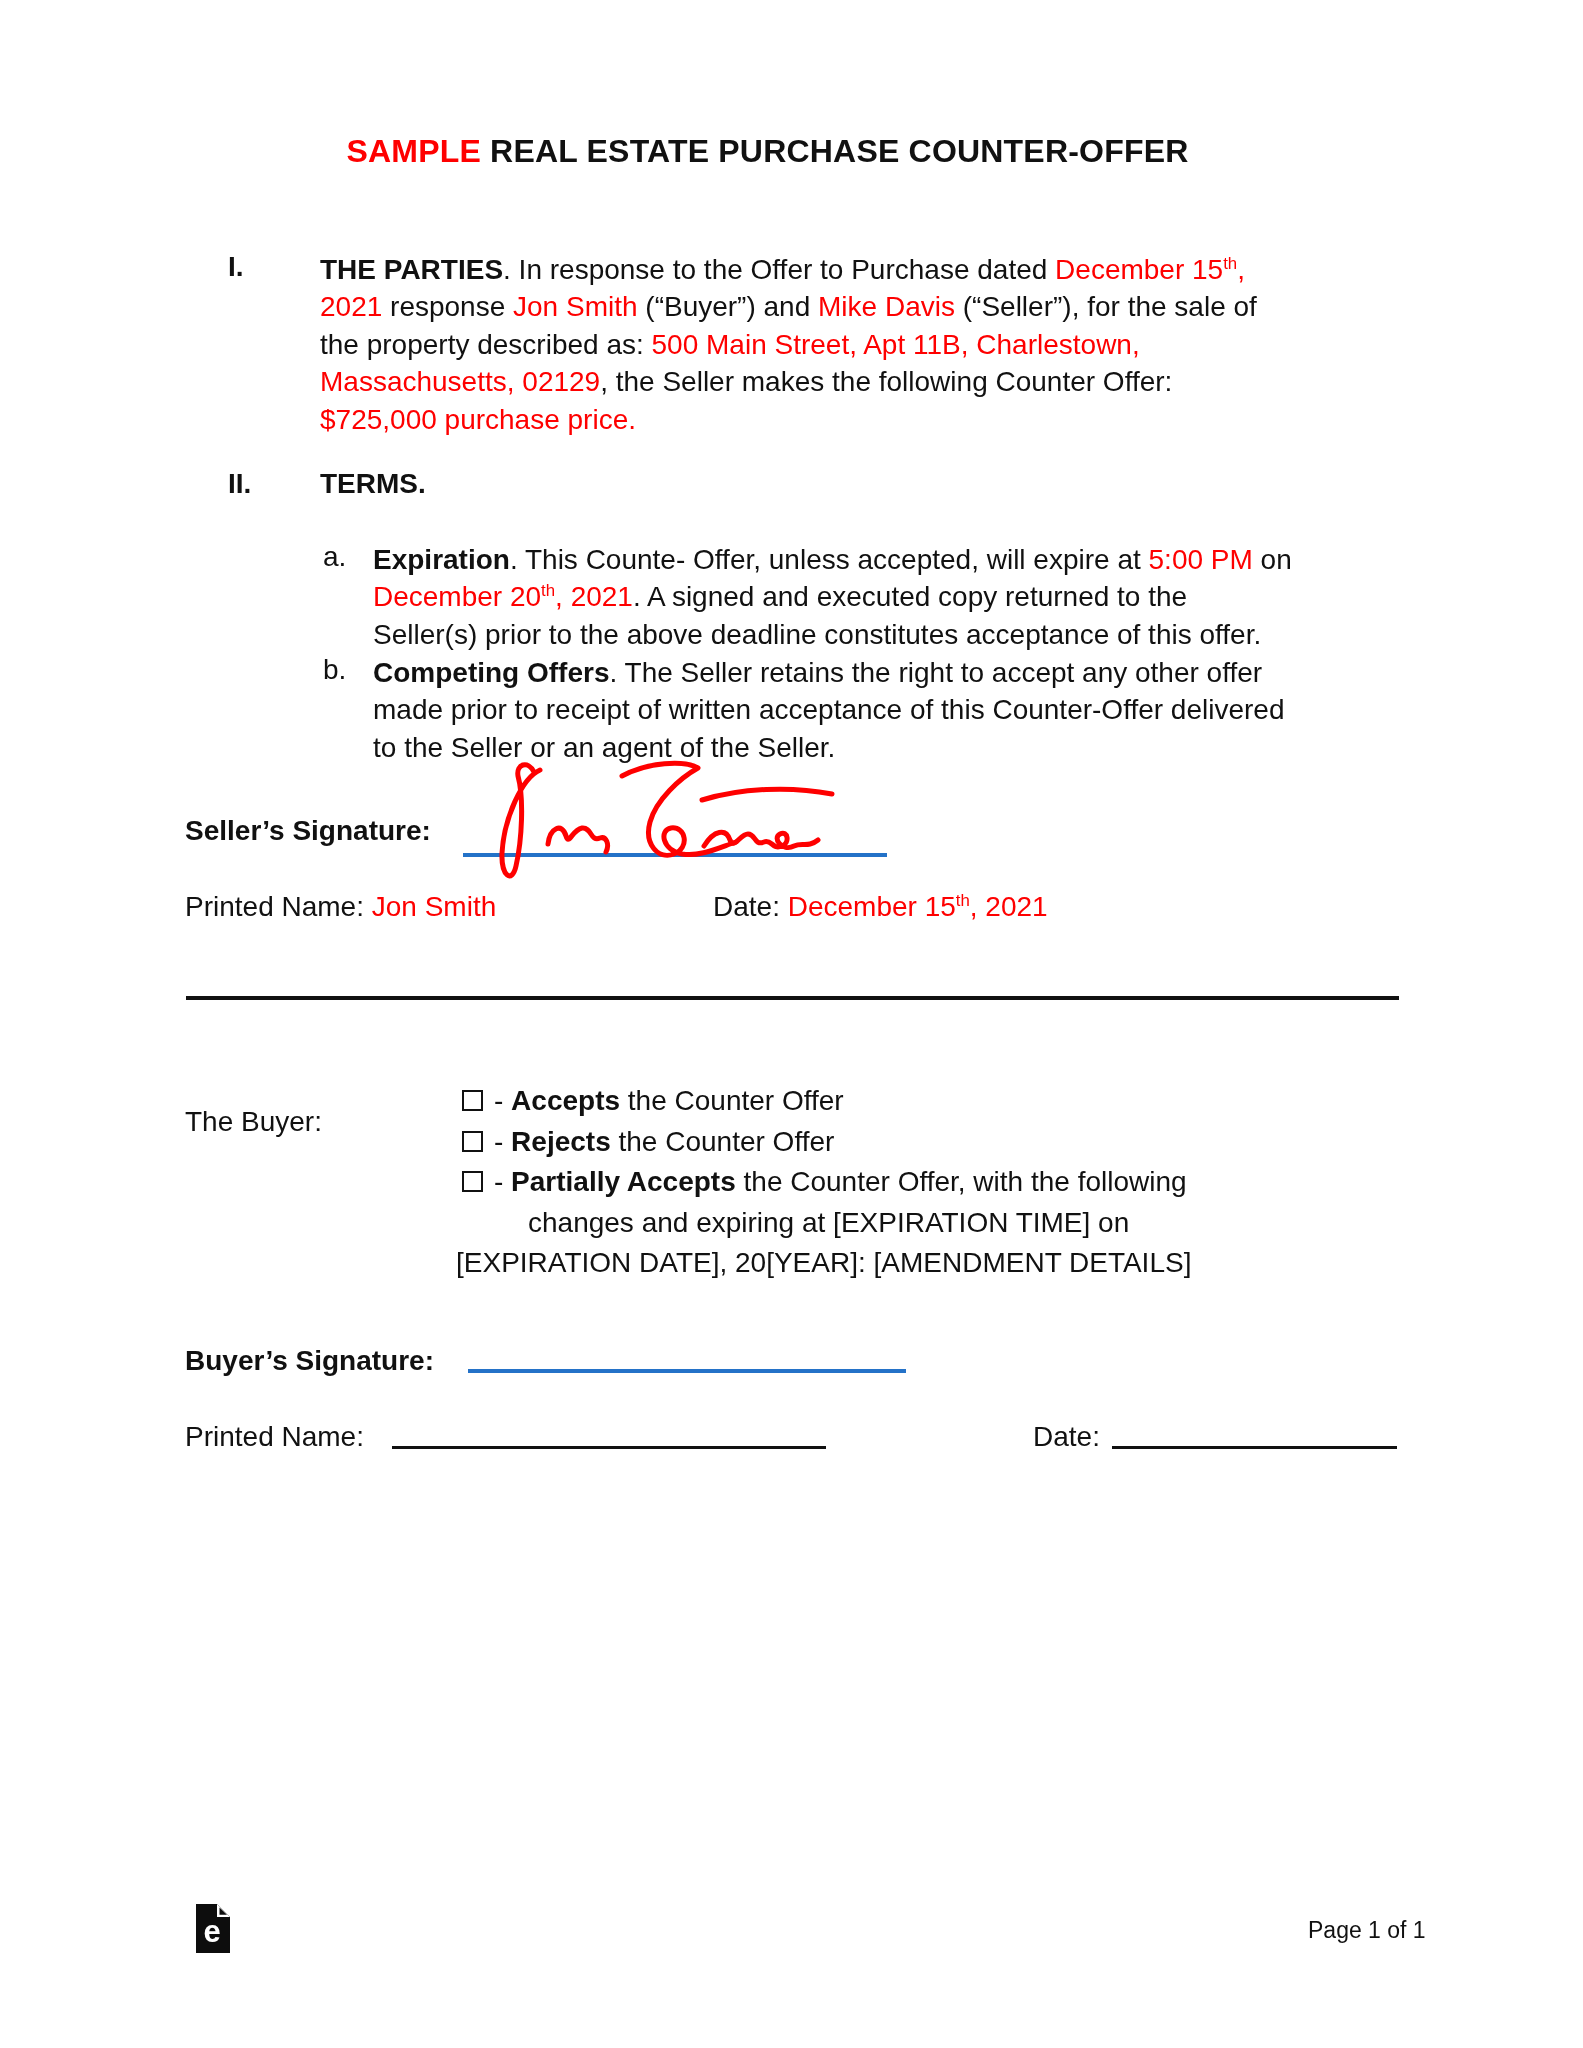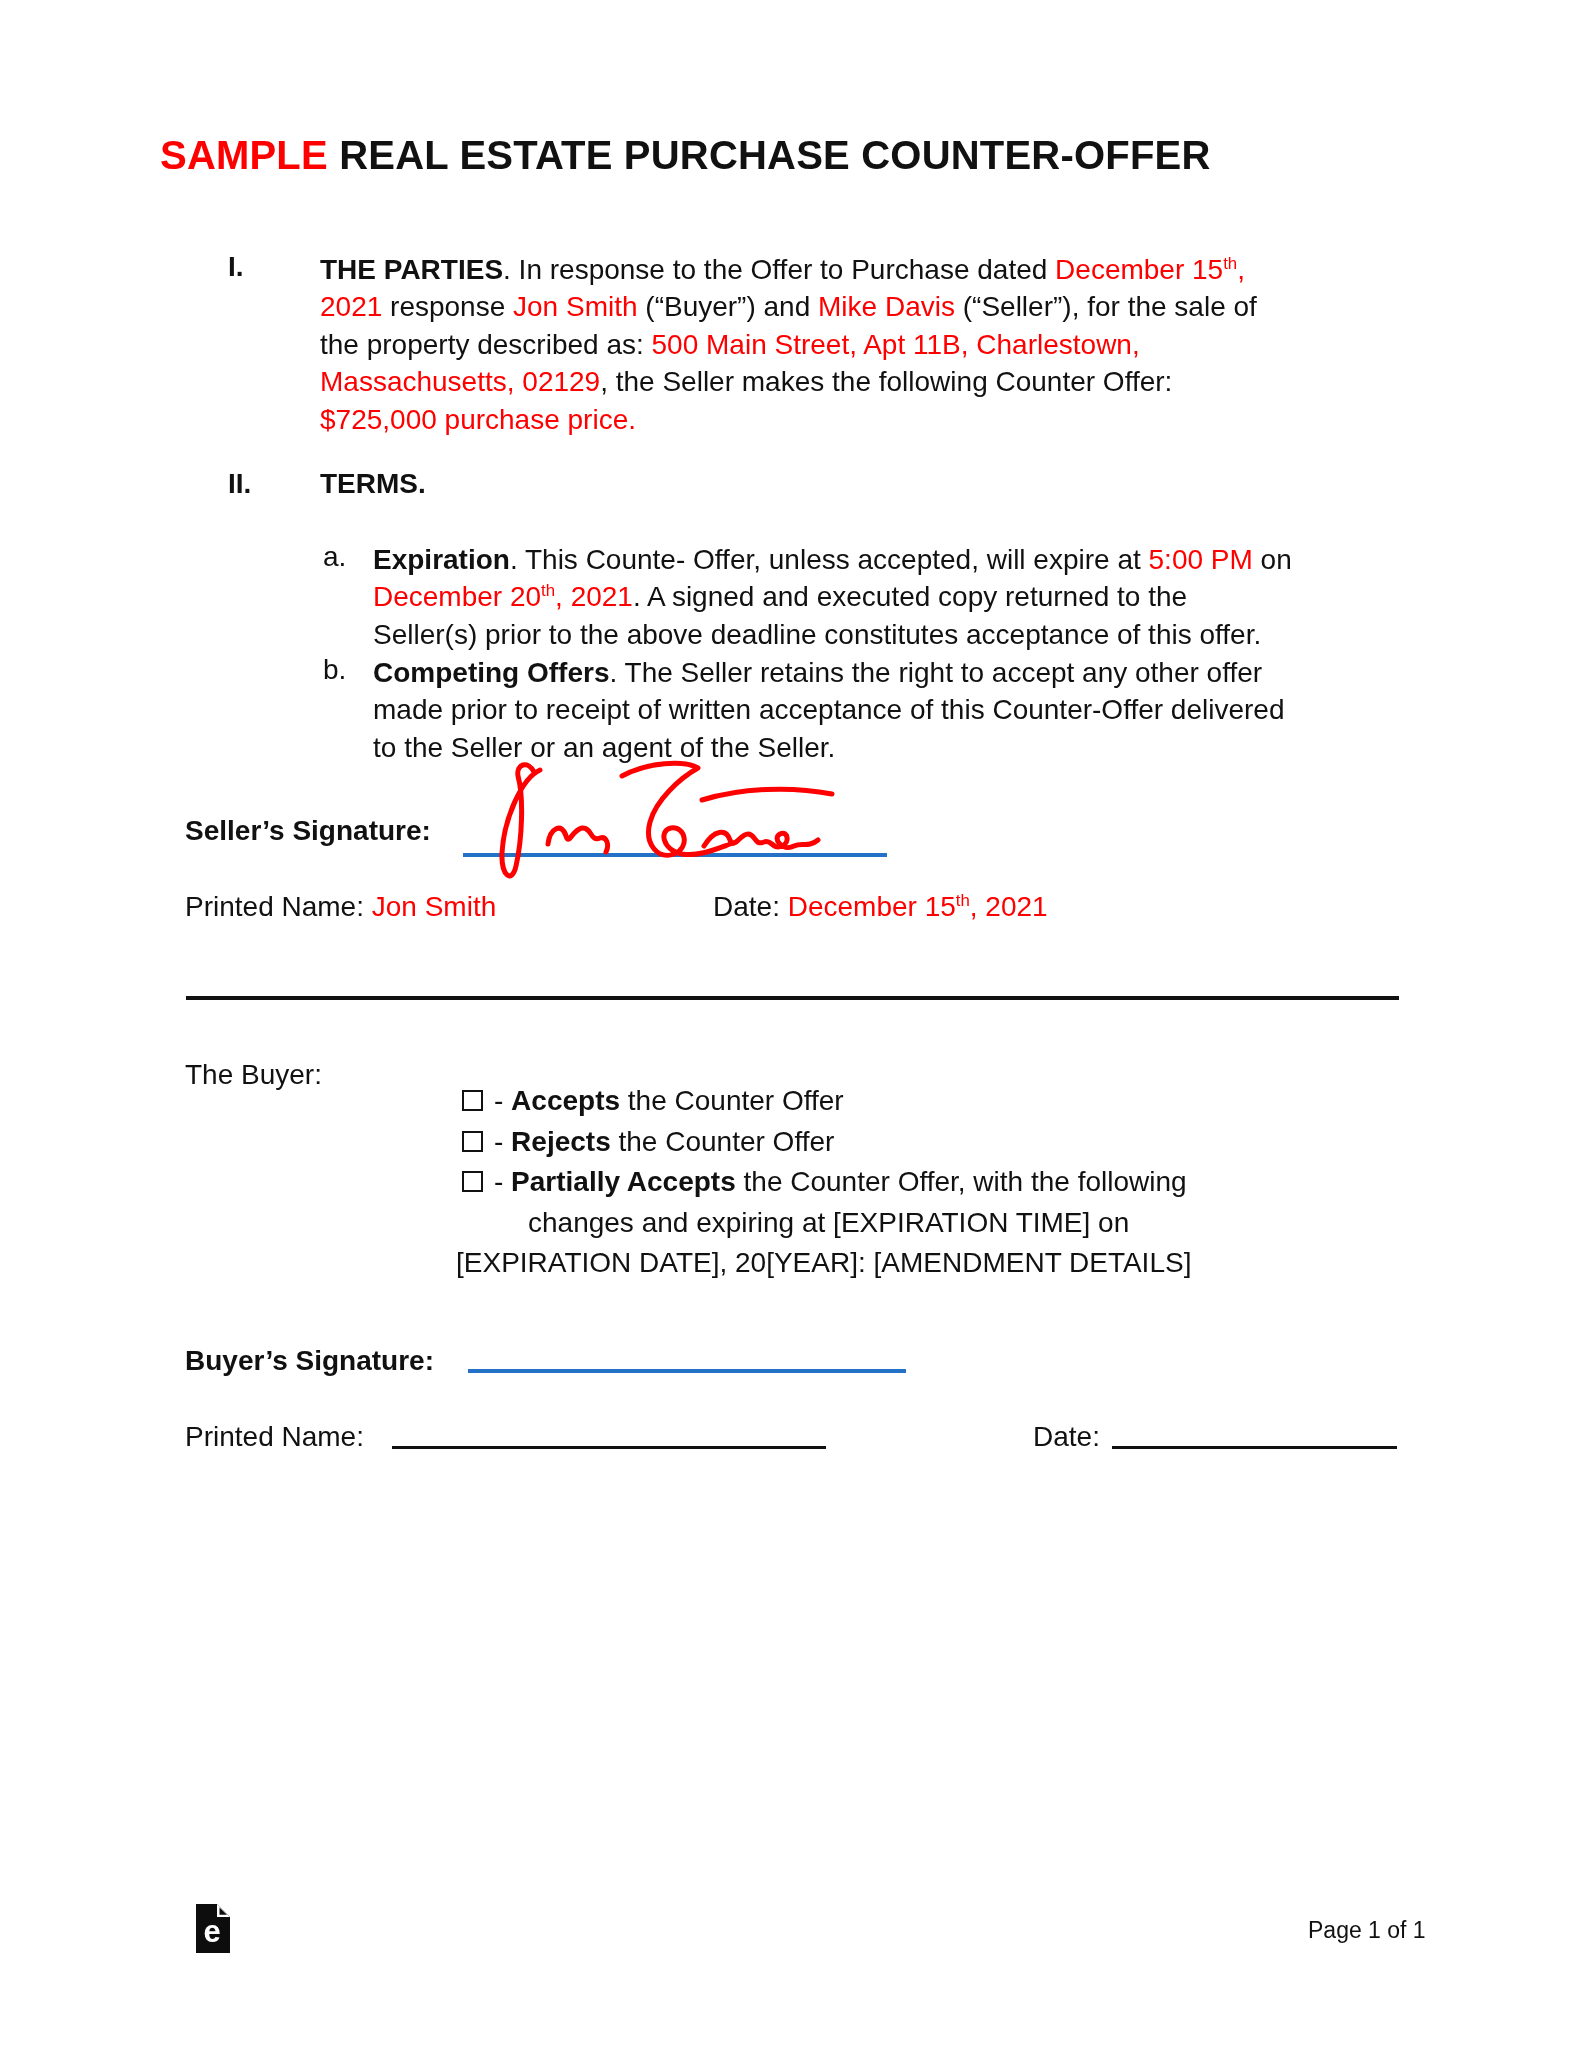--- a/index.html
+++ b/index.html
@@ -11,22 +11,22 @@
     color:#111111;
     overflow:hidden;
   }
   .abs { position:absolute; }
   .b { font-weight:bold; }
   .red { color:#fe0000; }
   sup { font-size:60%; vertical-align:super; line-height:0; }
   sup.red { color:#fe0000; }
   .doc-title {
     left:160px; top:133px; width:1215px;
-    text-align:left;
-    font-size:40px; font-weight:bold; letter-spacing:0.2px;
+    text-align:center;
+    font-size:32px; font-weight:bold; letter-spacing:0.2px;
     white-space:pre;
   }
   .body-text { font-size:28px; }
   .tline { white-space:pre; line-height:37.4px; }
   .numeral { font-size:28px; font-weight:bold; }
   .marker { font-size:28px; }
   .sig-line { height:4px; background:#2472c8; }
   .blank-line { height:3px; background:#111111; }
   .divider { height:4px; background:#111111; }
   .cb {
@@ -86,21 +86,21 @@
       <path d="M252 98 C262 82 274 80 278 92 C282 102 288 86 296 86 C304 86 302 98 312 94 C320 91 320 102 330 98 C338 95 336 82 328 86 C320 90 330 104 342 98 C350 94 356 100 366 92"></path>
     </g>
   </svg>
 
   <div class="abs inline-row" style="left:185px; top:891px;text-align:center;"><span>Printed Name:</span><span> </span><span class="red">Jon Smith</span></div>
 
   <div class="abs inline-row" style="left:713px; top:891px;"><span>Date:</span><span> </span><span><span class="red">December 15</span><sup class="red">th</sup><span class="red">, 2021</span></span></div>
 
   <div class="abs divider" style="left:186px; top:996px; width:1213px;"></div>
 
-  <div class="abs body-text" style="left:185px; top:1059px;">The Buyer:</div>
+  <div class="abs body-text" style="left:185px; top:1106px;">The Buyer:</div>
 
   <div class="abs opt-row" style="left:462px; top:1085px;"><span class="cb"></span><span><span>- </span><span class="b">Accepts</span><span> the Counter Offer</span></span></div>
 
   <div class="abs opt-row" style="left:462px; top:1126px;"><span class="cb"></span><span><span>- </span><span class="b">Rejects</span><span> the Counter Offer</span></span></div>
 
   <div class="abs opt-row" style="left:528px; top:1207px;"><span>changes and expiring at [EXPIRATION TIME] on</span></div>
 
   <div class="abs opt-row" style="left:462px; top:1166px;"><span class="cb"></span><span><span>- </span><span class="b">Partially Accepts</span><span> the Counter Offer, with the following</span></span></div>
   <div class="abs opt-row" style="left:456px; top:1247px;"><span>[EXPIRATION DATE], 20[YEAR]: [AMENDMENT DETAILS]</span></div>
 

